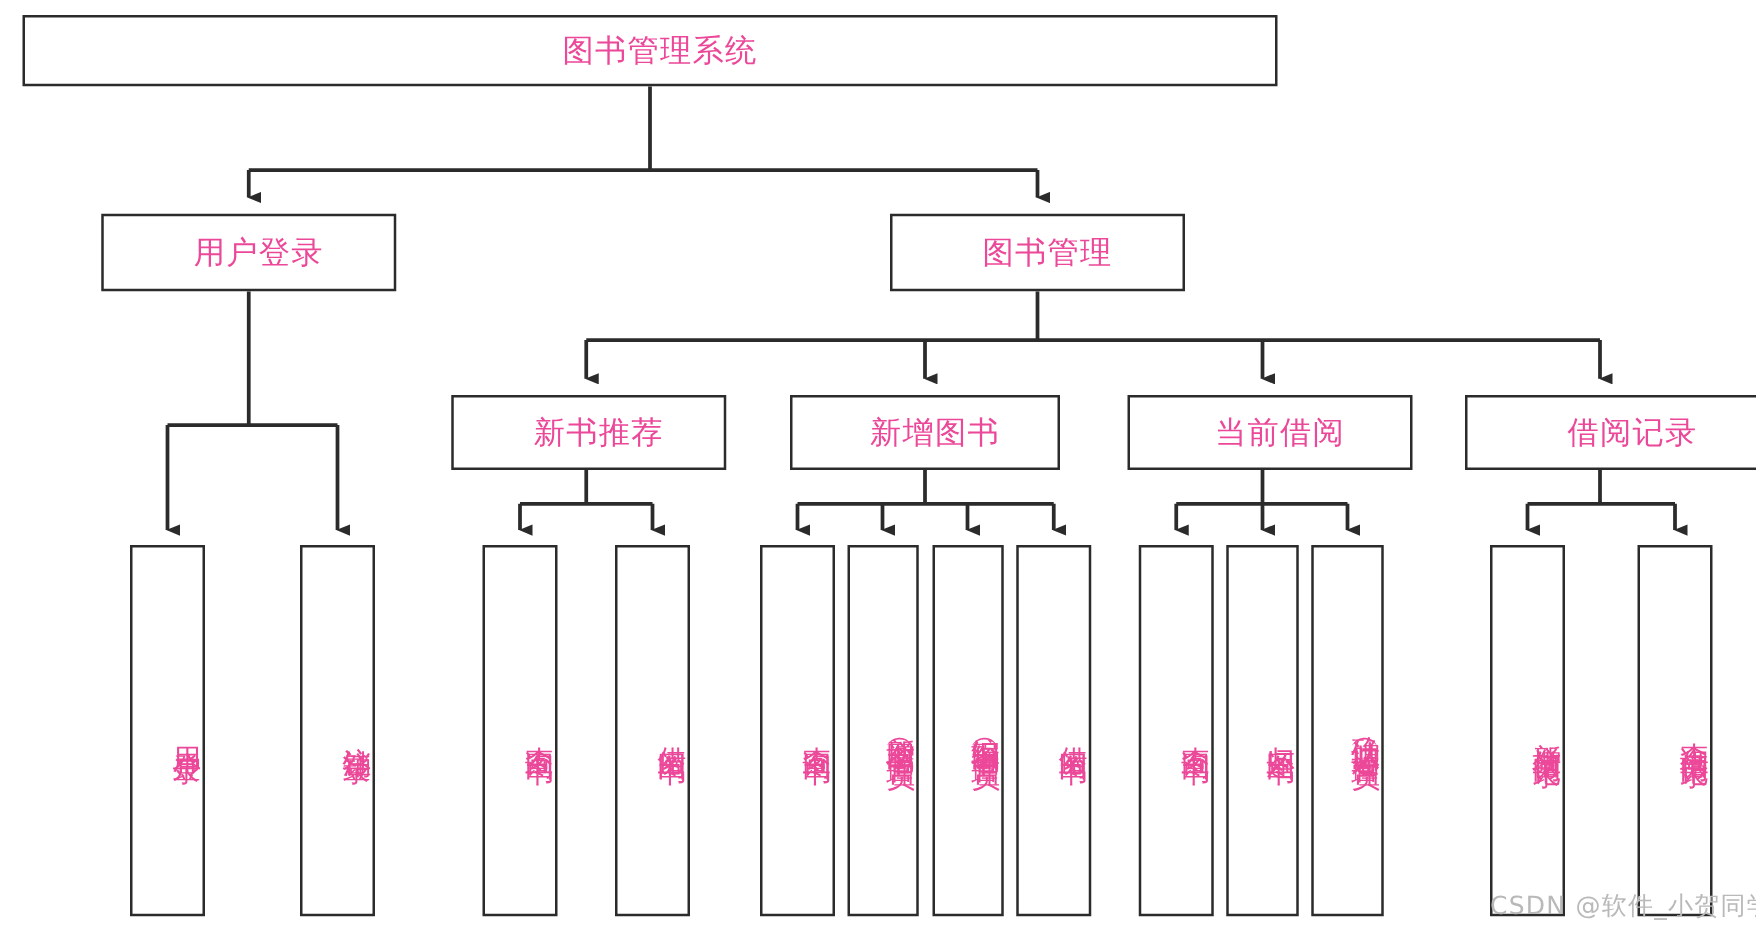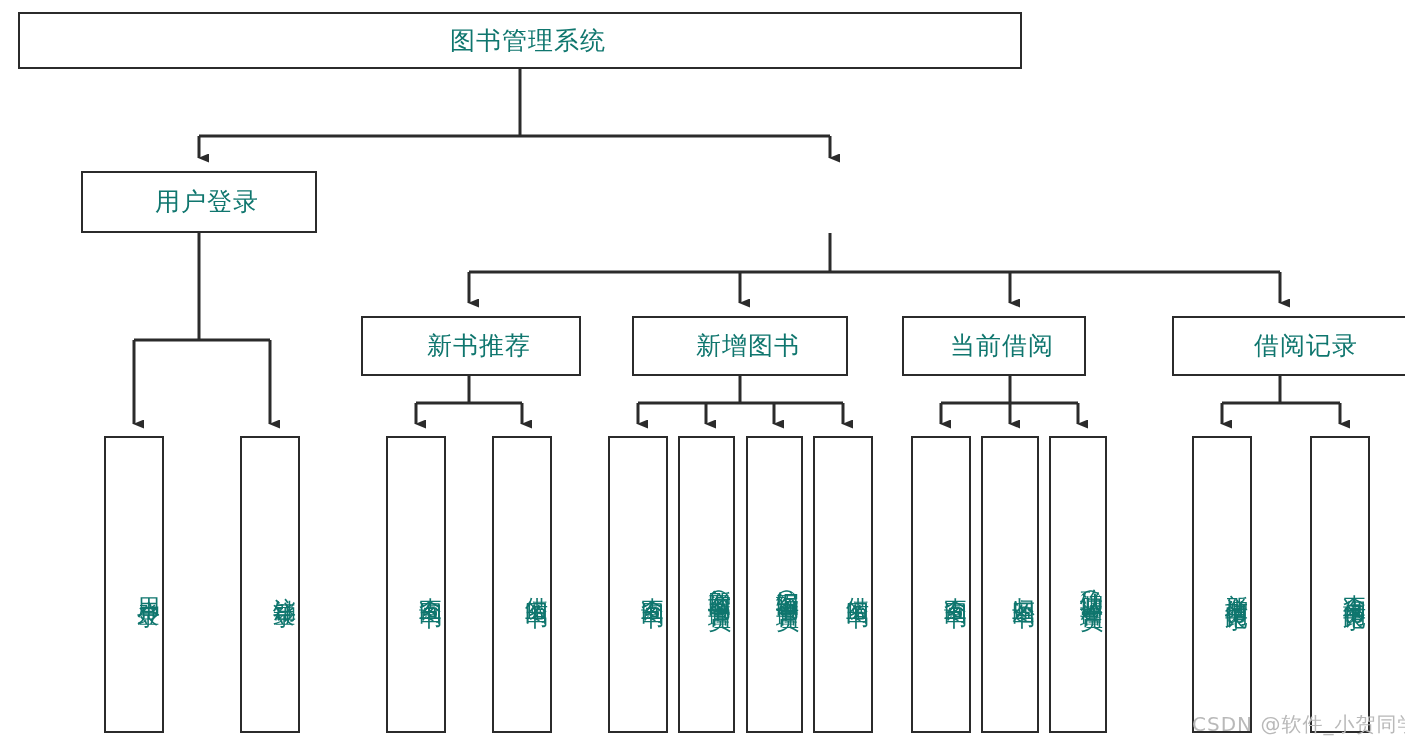--- a/index.html
+++ b/index.html
@@ -27,21 +27,21 @@
     pointer-events: none;
   }
   .node {
     position: absolute;
     box-sizing: border-box;
     border: 2.5px solid #2b2b2b;
     background: #ffffff;
     display: flex;
     align-items: center;
     justify-content: center;
-    color: #0f766e;
+    color: #ec4899;
     padding-left: 16px;
   }
   .node.horizontal {
     font-size: 25px;
     letter-spacing: 1px;
     line-height: 1.2;
   }
   .node.vertical {
     writing-mode: vertical-rl;
     text-orientation: upright;
@@ -128,30 +128,33 @@
   </svg>
 
   <div class="node horizontal" style="left:18px; top:12px; width:1004px; height:57px;">
     <span>图书管理系统</span>
   </div>
 
   <div class="node horizontal" style="left:81px; top:171px; width:236px; height:62px;">
     <span>用户登录</span>
   </div>
 
+  <div class="node horizontal" style="left:712px; top:171px; width:236px; height:62px;">
+    <span>图书管理</span>
+  </div>
 
   <div class="node horizontal" style="left:361px; top:316px; width:220px; height:60px;">
     <span>新书推荐</span>
   </div>
 
   <div class="node horizontal" style="left:632px; top:316px; width:216px; height:60px;">
     <span>新增图书</span>
   </div>
 
-  <div class="node horizontal" style="left:902px; top:316px; width:184px; height:60px;">
+  <div class="node horizontal" style="left:902px; top:316px; width:228px; height:60px;">
     <span>当前借阅</span>
   </div>
 
   <div class="node horizontal" style="left:1172px; top:316px; width:252px; height:60px;">
     <span>借阅记录</span>
   </div>
 
   <div class="node vertical" style="left:104px; top:436px; width:60px; height:297px;">
     <span class="vtext">用户登录</span>
   </div>

